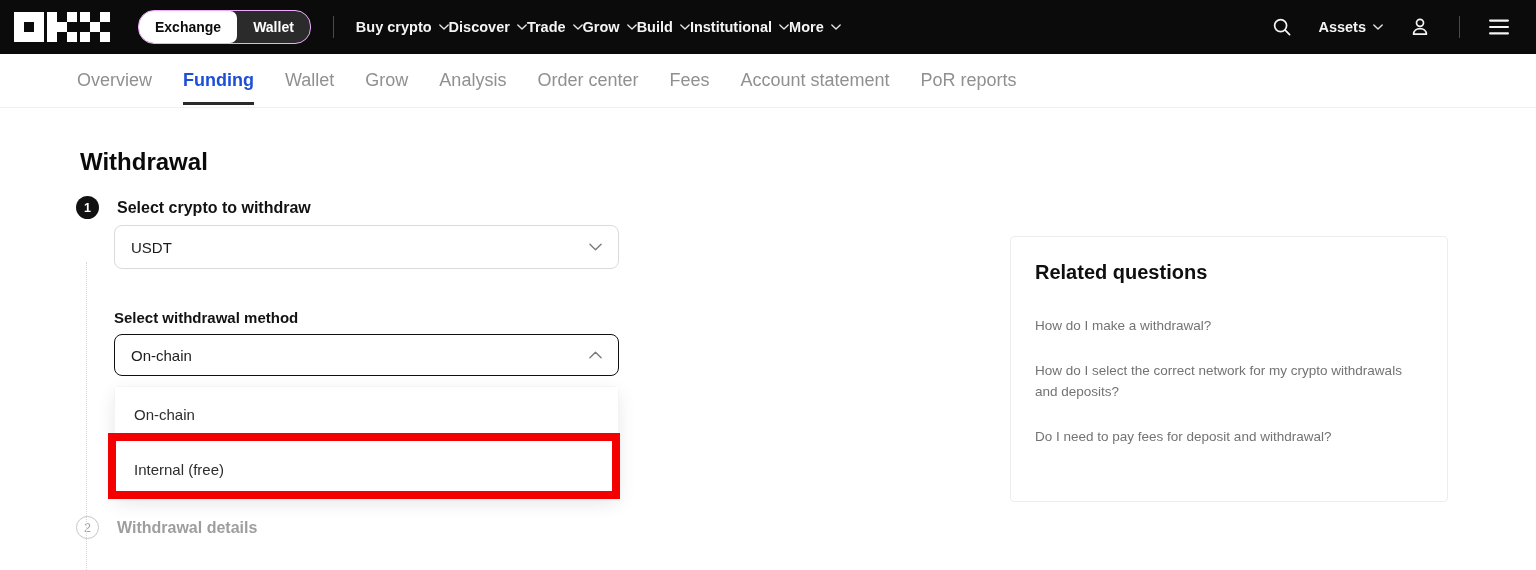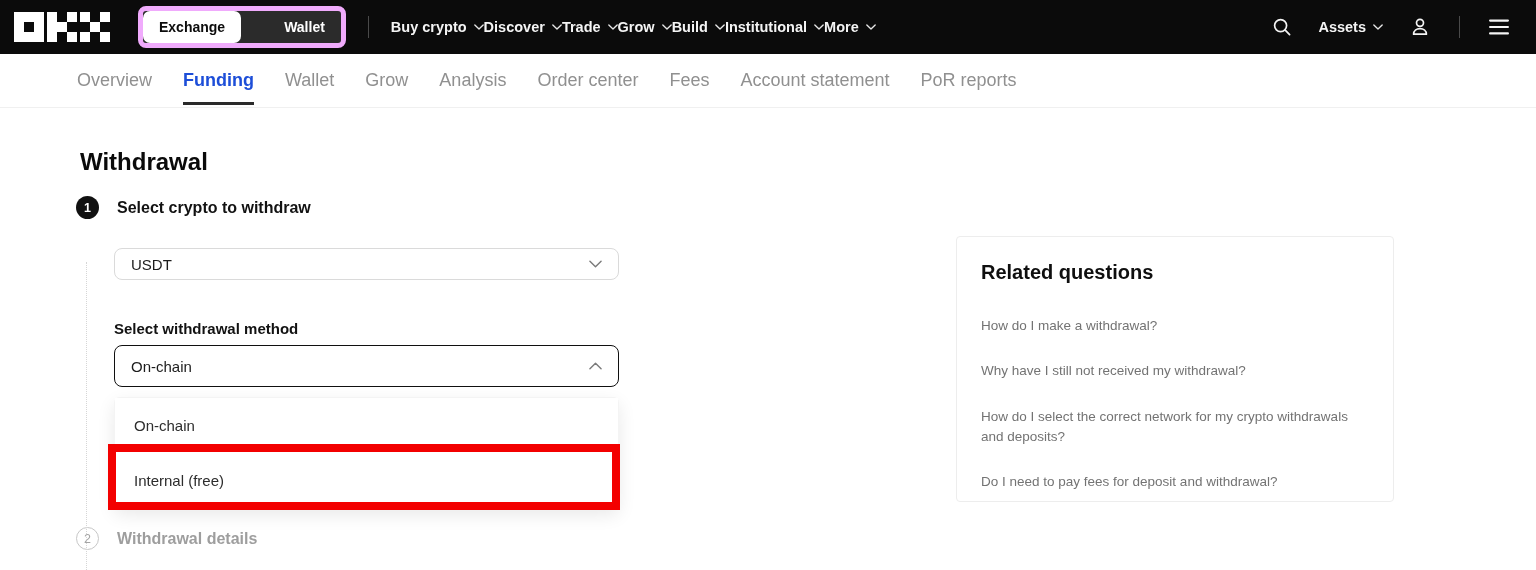--- a/index.html
+++ b/index.html
@@ -6,22 +6,22 @@
   html,body { width:1536px; height:570px; overflow:hidden; background:#fff;
     font-family:"Liberation Sans","DejaVu Sans",sans-serif; color:#121212; }
 
   
   .topnav { height:54px; background:#0b0b0b; display:flex; align-items:center;
     padding:0 26px 0 14px; }
   .logo { display:flex; gap:3px; margin-right:28px; cursor:pointer; }
   .glyph { display:grid; grid-template-columns:repeat(3,10px); grid-template-rows:repeat(3,10px); }
   .glyph i { background:#fff; }
   .glyph i.off { background:transparent; }
-  .toggle { display:flex; background:#2b2b2b; border:5px solid #f0abfc; border-radius:8px;
-    overflow:hidden; align-items:stretch;gap:27px; }
+  .toggle { display:flex; background:#2b2b2b; border:1px solid #f0abfc; border-radius:16px;
+    overflow:hidden; align-items:stretch; }
   .toggle .seg { font-size:14px; font-weight:700; padding:8px 16px; color:#fff; cursor:pointer; }
   .toggle .seg.on { background:#fff; color:#0b0b0b; border-radius:7px; }
   .nav-divider { width:1px; height:22px; background:#4a4a4a; margin:0 22px; }
   .menu { display:flex; }
   .menu-item { display:flex; align-items:center; gap:7px; color:#f4f4f4; font-size:14.5px;
     font-weight:600; cursor:pointer; white-space:nowrap; }
   .chev { display:inline-flex; color:#e6e6e6; }
   .topnav-right { margin-left:auto; display:flex; align-items:center; gap:26px; }
   .icon-btn { display:inline-flex; align-items:center; color:#f4f4f4; cursor:pointer; }
   .assets { display:flex; align-items:center; gap:7px; color:#f4f4f4; font-size:14.5px;
@@ -45,38 +45,38 @@
   .step-row.s1 { margin-top:20px; }
   .step-row.s2 { margin-top:18px; }
   .badge { width:23px; height:23px; border-radius:50%; background:#111; color:#fff;
     font-size:12.5px; font-weight:700; display:flex; align-items:center; justify-content:center;
     flex:0 0 auto; }
   .badge.inactive { background:#fff; border:1px solid #c7c7c7; color:#a5a5a5; font-weight:400; }
   .step-label { font-size:16px; font-weight:700; color:#121212; }
   .step-label.inactive { color:#9e9e9e; }
 
   .controls { width:505px; margin-left:114px; }
-  .select { height:32px; border:1px solid #dadada; border-radius:8px; background:#fff;
+  .select { height:44px; border:1px solid #dadada; border-radius:8px; background:#fff;
     display:flex; align-items:center; justify-content:space-between; padding:0 16px;
-    font-size:15px; color:#1c1c1c; cursor:pointer; margin-top:29px; }
+    font-size:15px; color:#1c1c1c; cursor:pointer; margin-top:6px; }
   .select .sel-chev { color:#7a7a7a; display:inline-flex; }
   .field-label { margin-top:40px; font-size:15px; font-weight:700; color:#121212; }
   .select.focused { margin-top:8px; height:42px; border:1.5px solid #101010; }
 
   .dropdown-wrap { position:relative; margin-top:10px; }
   .dropdown { background:#fff; border:1px solid #f4f4f4; border-radius:6px;
     box-shadow:0 6px 18px rgba(0,0,0,0.09); }
   .option { height:55px; display:flex; align-items:center; padding-left:19px;
     font-size:15px; color:#2d2d2d; cursor:pointer; background:#fff; }
   .option-hl-wrap { position:relative; }
   .red-box { position:absolute; left:-7px; right:-2px; top:-9px; bottom:-2px;
     border:8px solid #f30000; pointer-events:none; z-index:5; }
 
   
-  .related { position:absolute; left:956px; top:88px; width:438px; height:266px;
+  .related { position:absolute; left:1010px; top:88px; width:438px; height:266px;
     border:1px solid #ededed; border-radius:4px; background:#fff; padding:24px 24px 0 24px; }
   .related h2 { font-size:20px; font-weight:700; color:#0f0f0f; margin-bottom:32px; }
   .related .q { font-size:13.5px; color:#737373; line-height:1.5; margin-bottom:25px;
     max-width:392px; cursor:pointer; }
 </style>
 </head>
 <body>
 
 <header class="topnav">
   <div class="logo" aria-label="OKX">
@@ -268,17 +268,16 @@
   </div>
 
   <div class="step-row s2">
     <span class="badge inactive">2</span>
     <span class="step-label inactive">Withdrawal details</span>
   </div>
 
   <aside class="related">
     <h2>Related questions</h2>
     <p class="q">How do I make a withdrawal?</p>
-    <p class="q">Why have I still not received my withdrawal?</p>
     <p class="q">How do I select the correct network for my crypto withdrawals and deposits?</p>
     <p class="q">Do I need to pay fees for deposit and withdrawal?</p>
   </aside>
 </main>
 
 </body></html>

